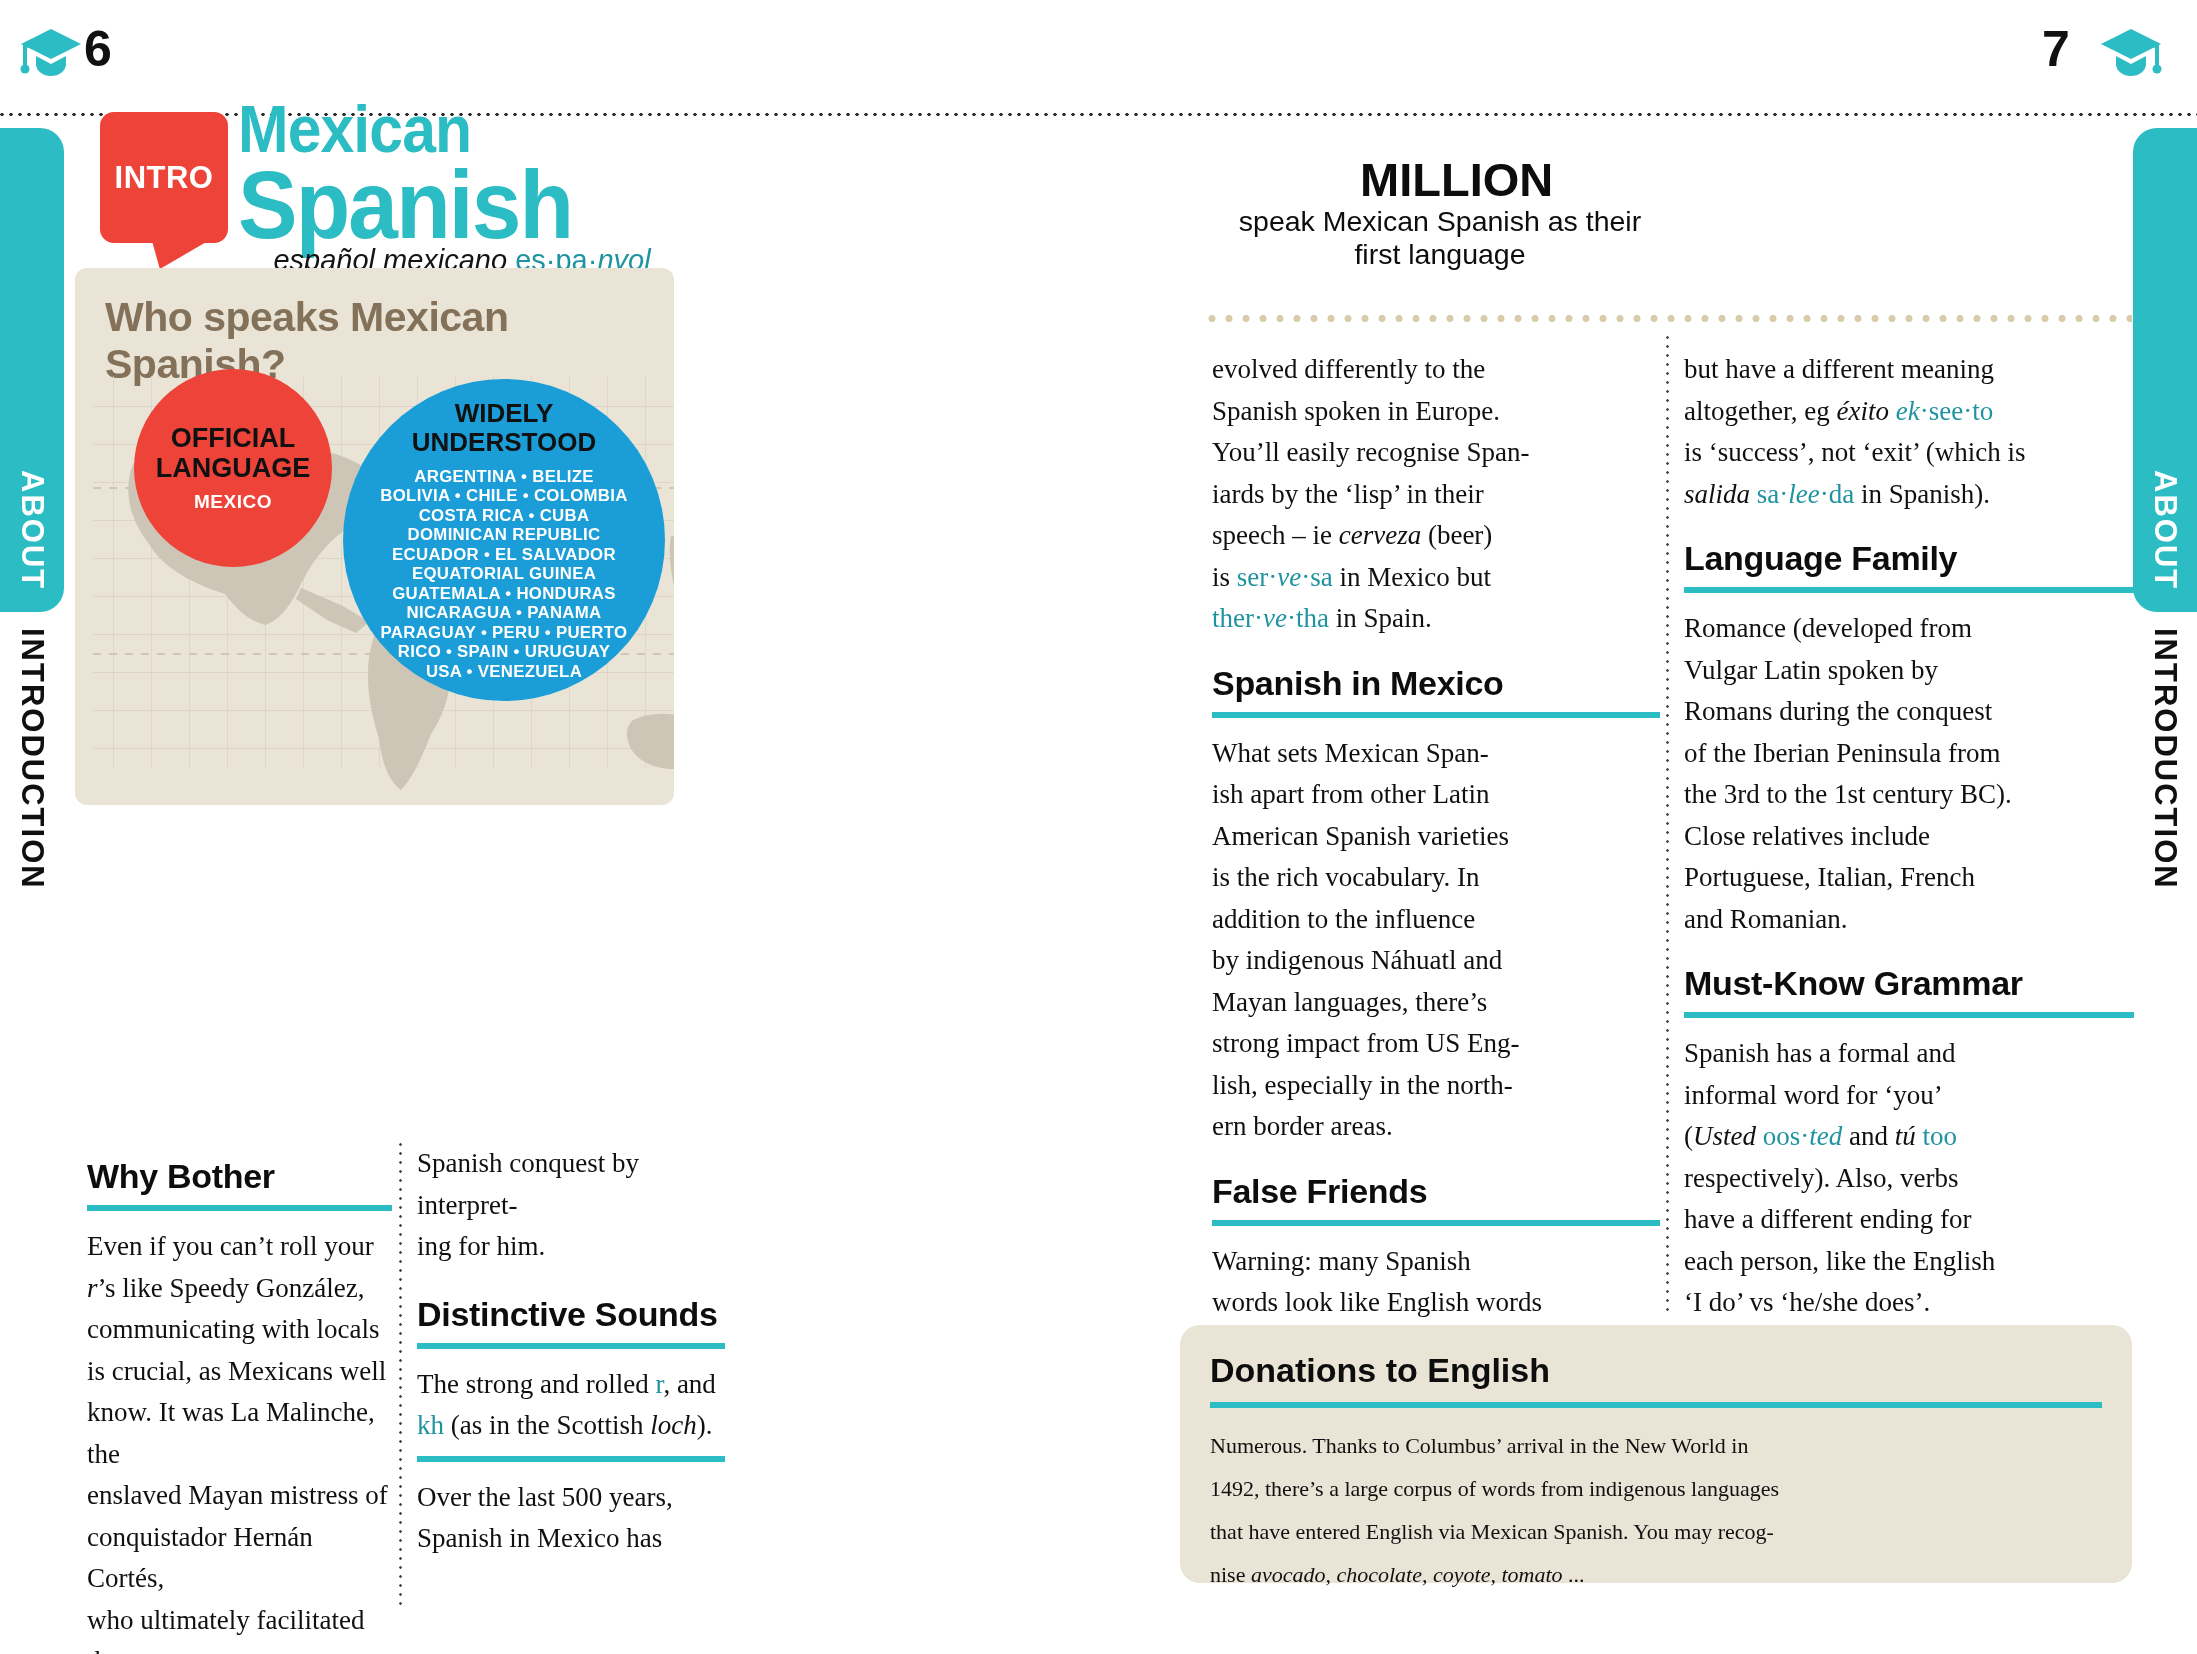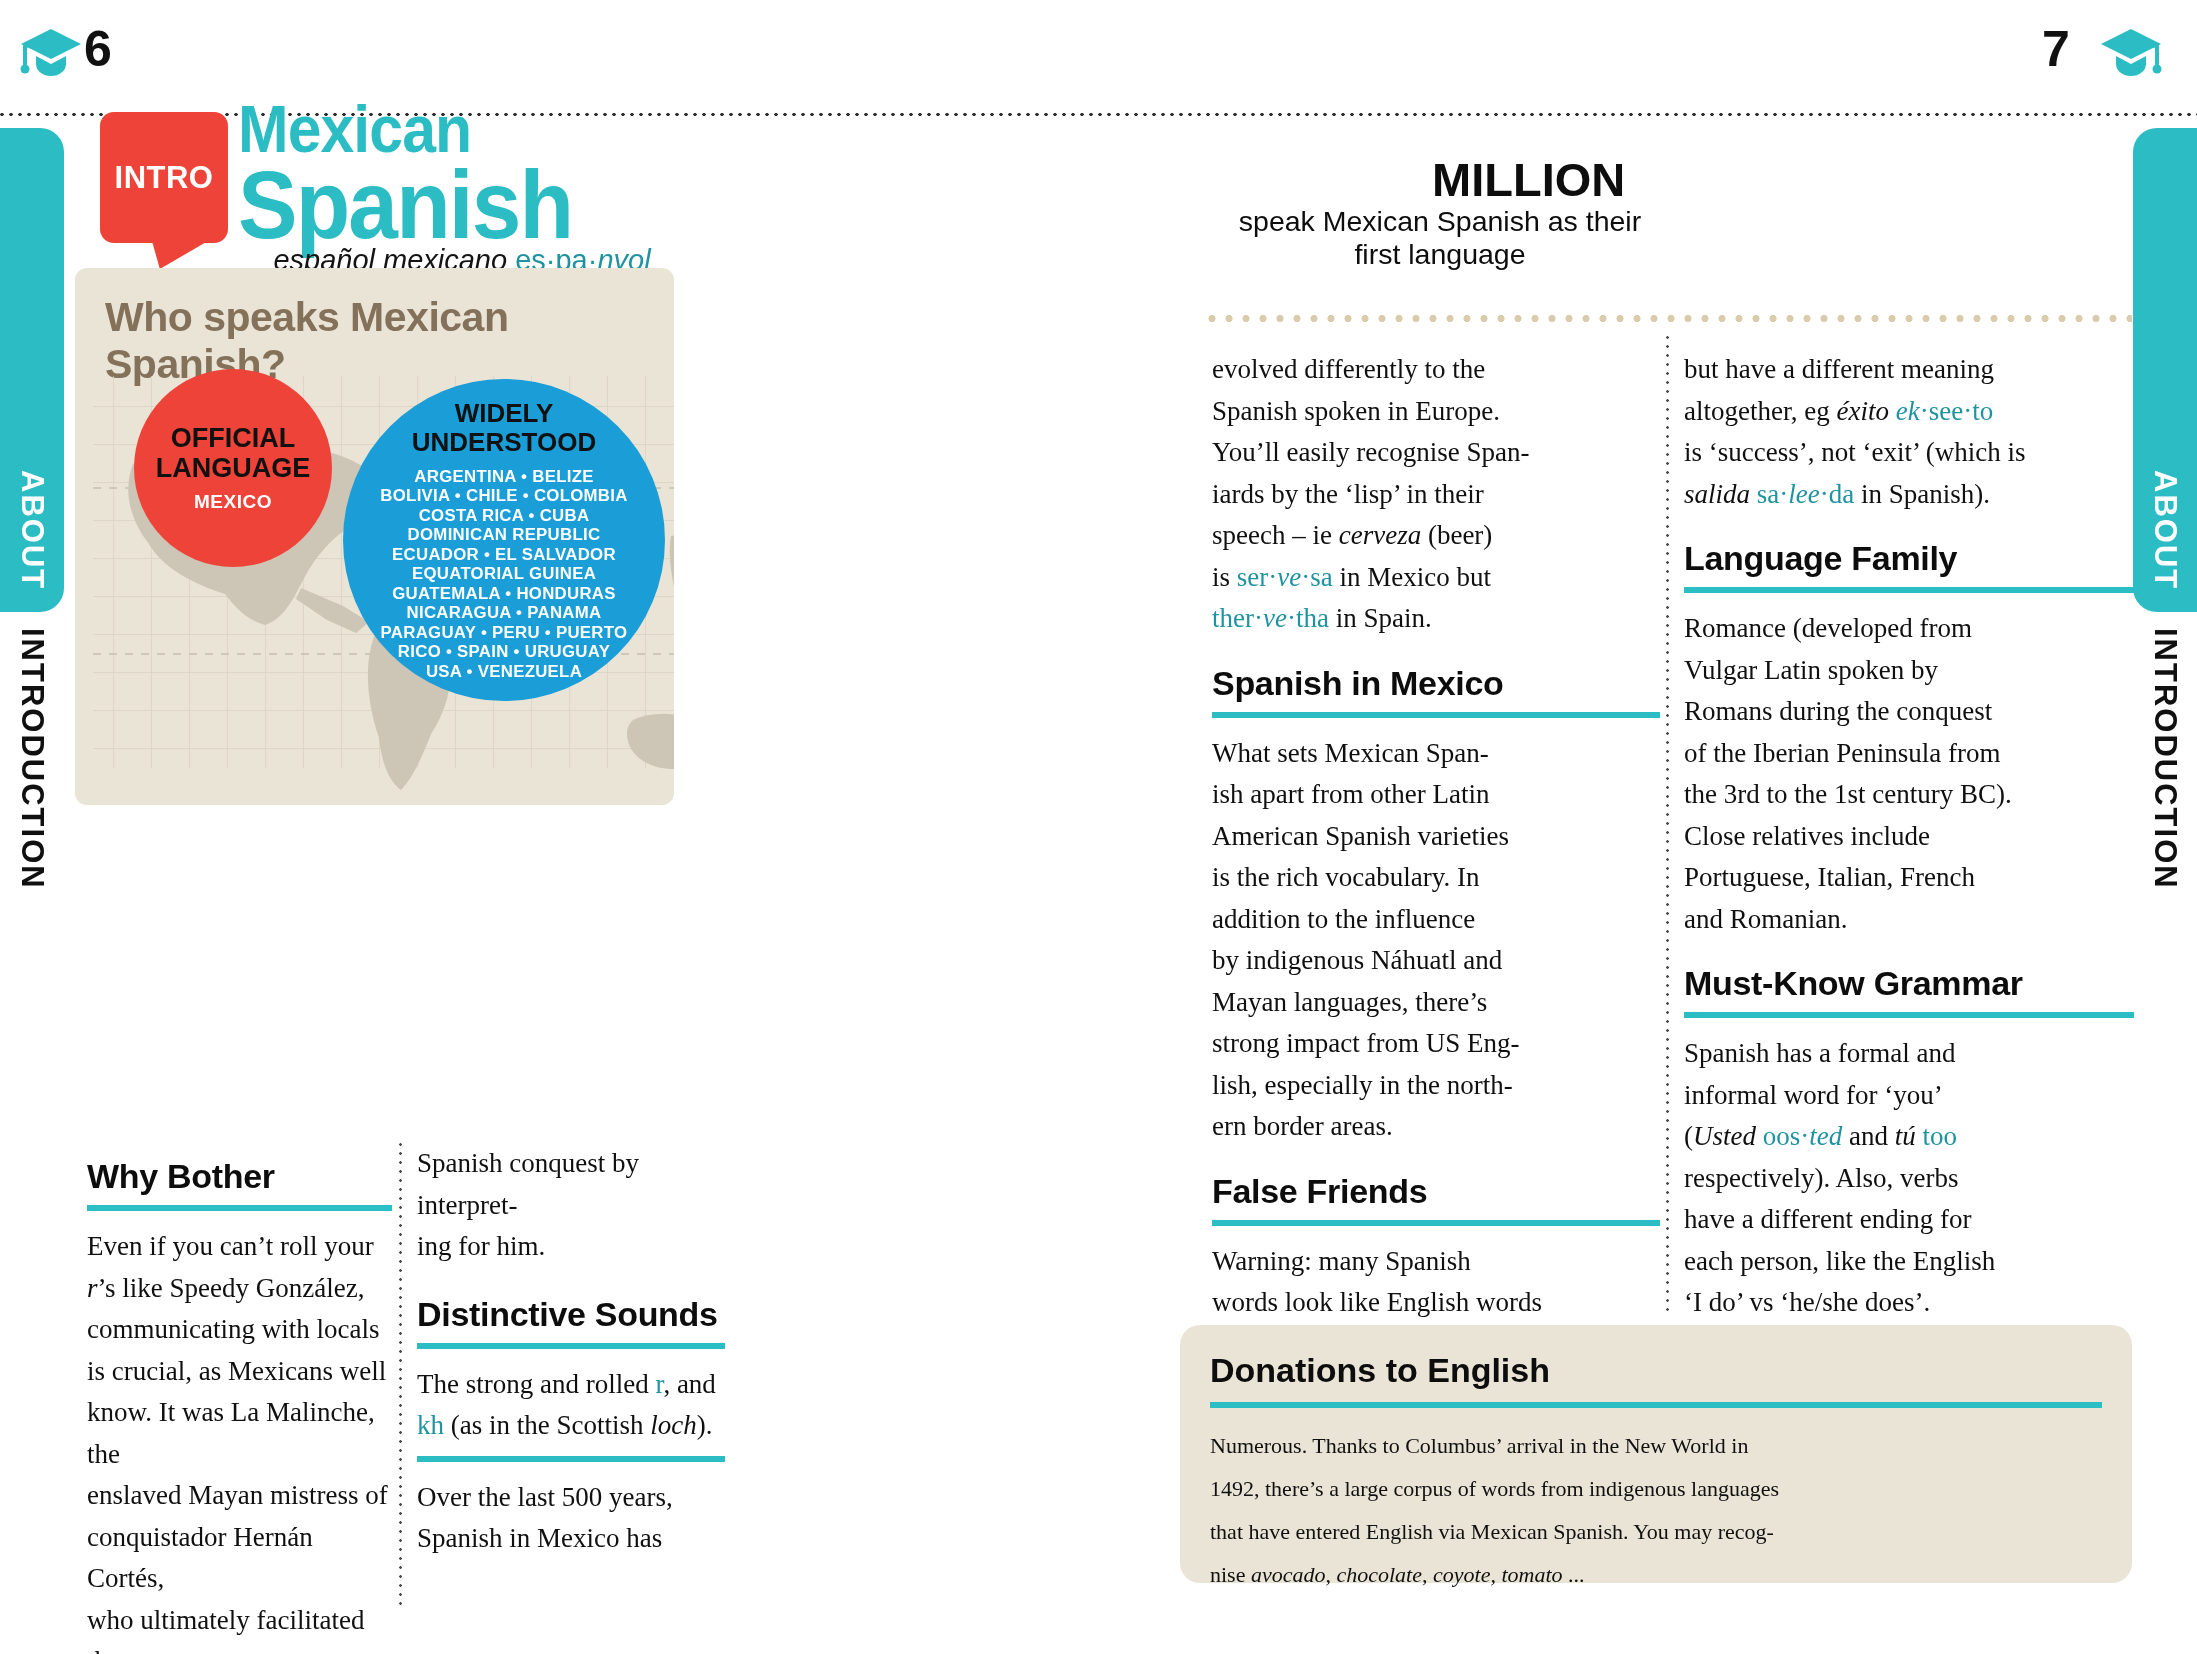--- a/index.html
+++ b/index.html
@@ -65,21 +65,21 @@
   .run-i{font-style:italic;}
   .run-t{color:var(--tealtext);}
   .run-ti{color:var(--tealtext);font-style:italic;}
   .vdots{position:absolute;width:3px;
     background-image:radial-gradient(circle at 1.5px 1.5px,#4a4a4a 1.2px,transparent 1.5px);
     background-size:3px 9px;background-repeat:repeat-y;}
 
   
   .stat-number{position:absolute;left:1245px;top:92px;font-size:106px;font-weight:800;color:var(--red);
     letter-spacing:-4px;line-height:1;}
-  .stat-unit{position:absolute;left:1432px;top:152px;font-size:47px;font-weight:800;color:#0d0d0d;}
+  .stat-unit{position:absolute;left:1360px;top:152px;font-size:47px;font-weight:800;color:#0d0d0d;}
   .stat-caption{position:absolute;left:1200px;top:205px;width:480px;text-align:center;font-size:28.5px;
     line-height:33px;white-space:pre-line;color:#0d0d0d;}
   .beige-dots{position:absolute;left:1208px;top:314px;width:924px;height:9px;
     background-image:radial-gradient(circle at 4px 4.5px,#d9cbab 3.3px,transparent 3.8px);
     background-size:17px 9px;background-repeat:repeat-x;}
 
   
   .donations{position:absolute;left:1180px;top:1325px;width:952px;height:258px;background:var(--beige);
     border-radius:20px;padding:26px 30px 0 30px;}
   .donations h3{font-size:34px;font-weight:800;color:#0d0d0d;}

